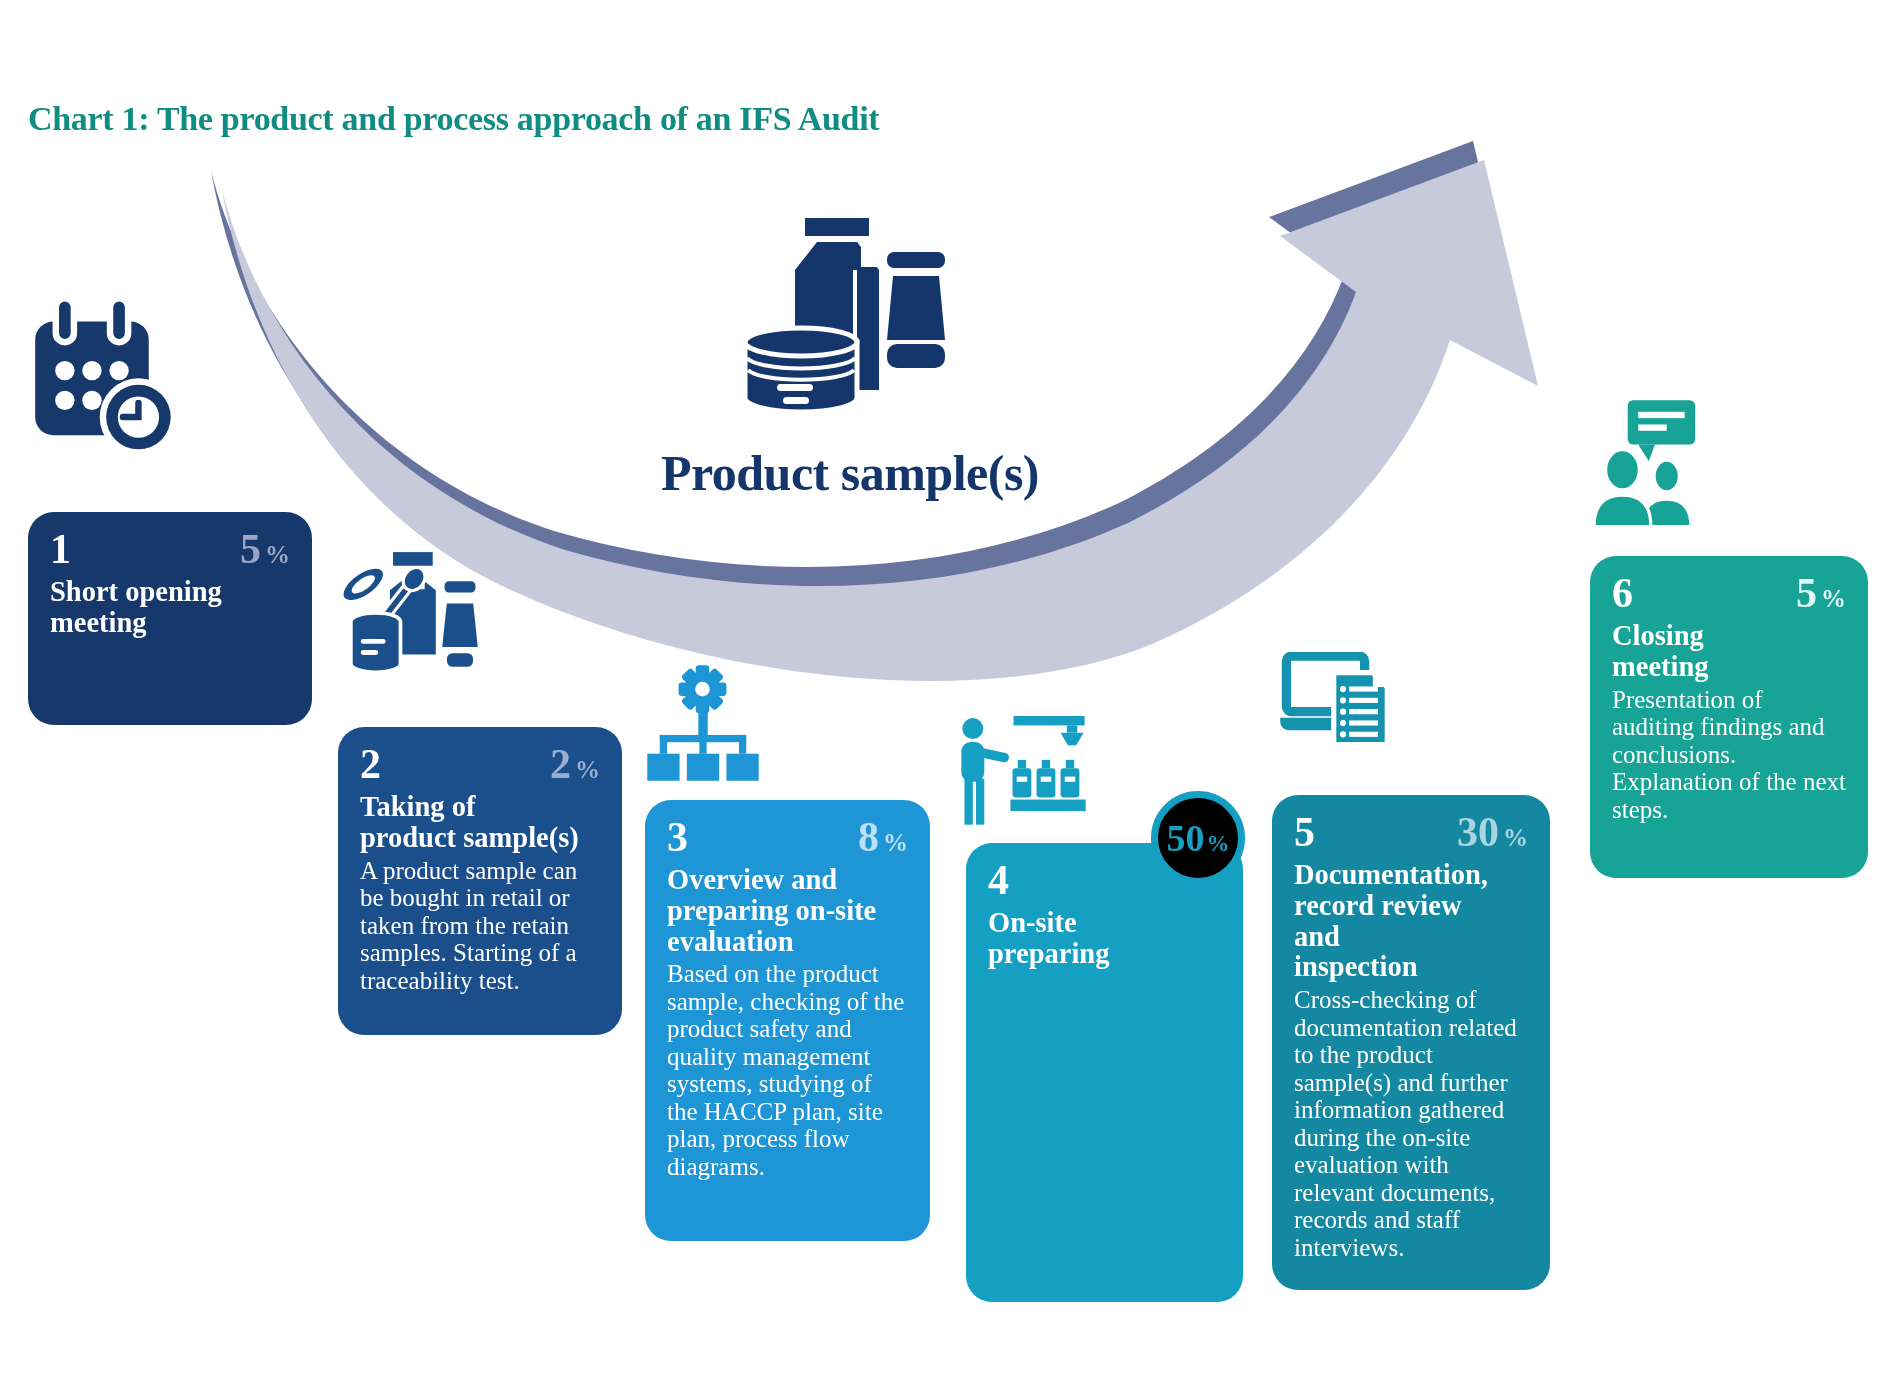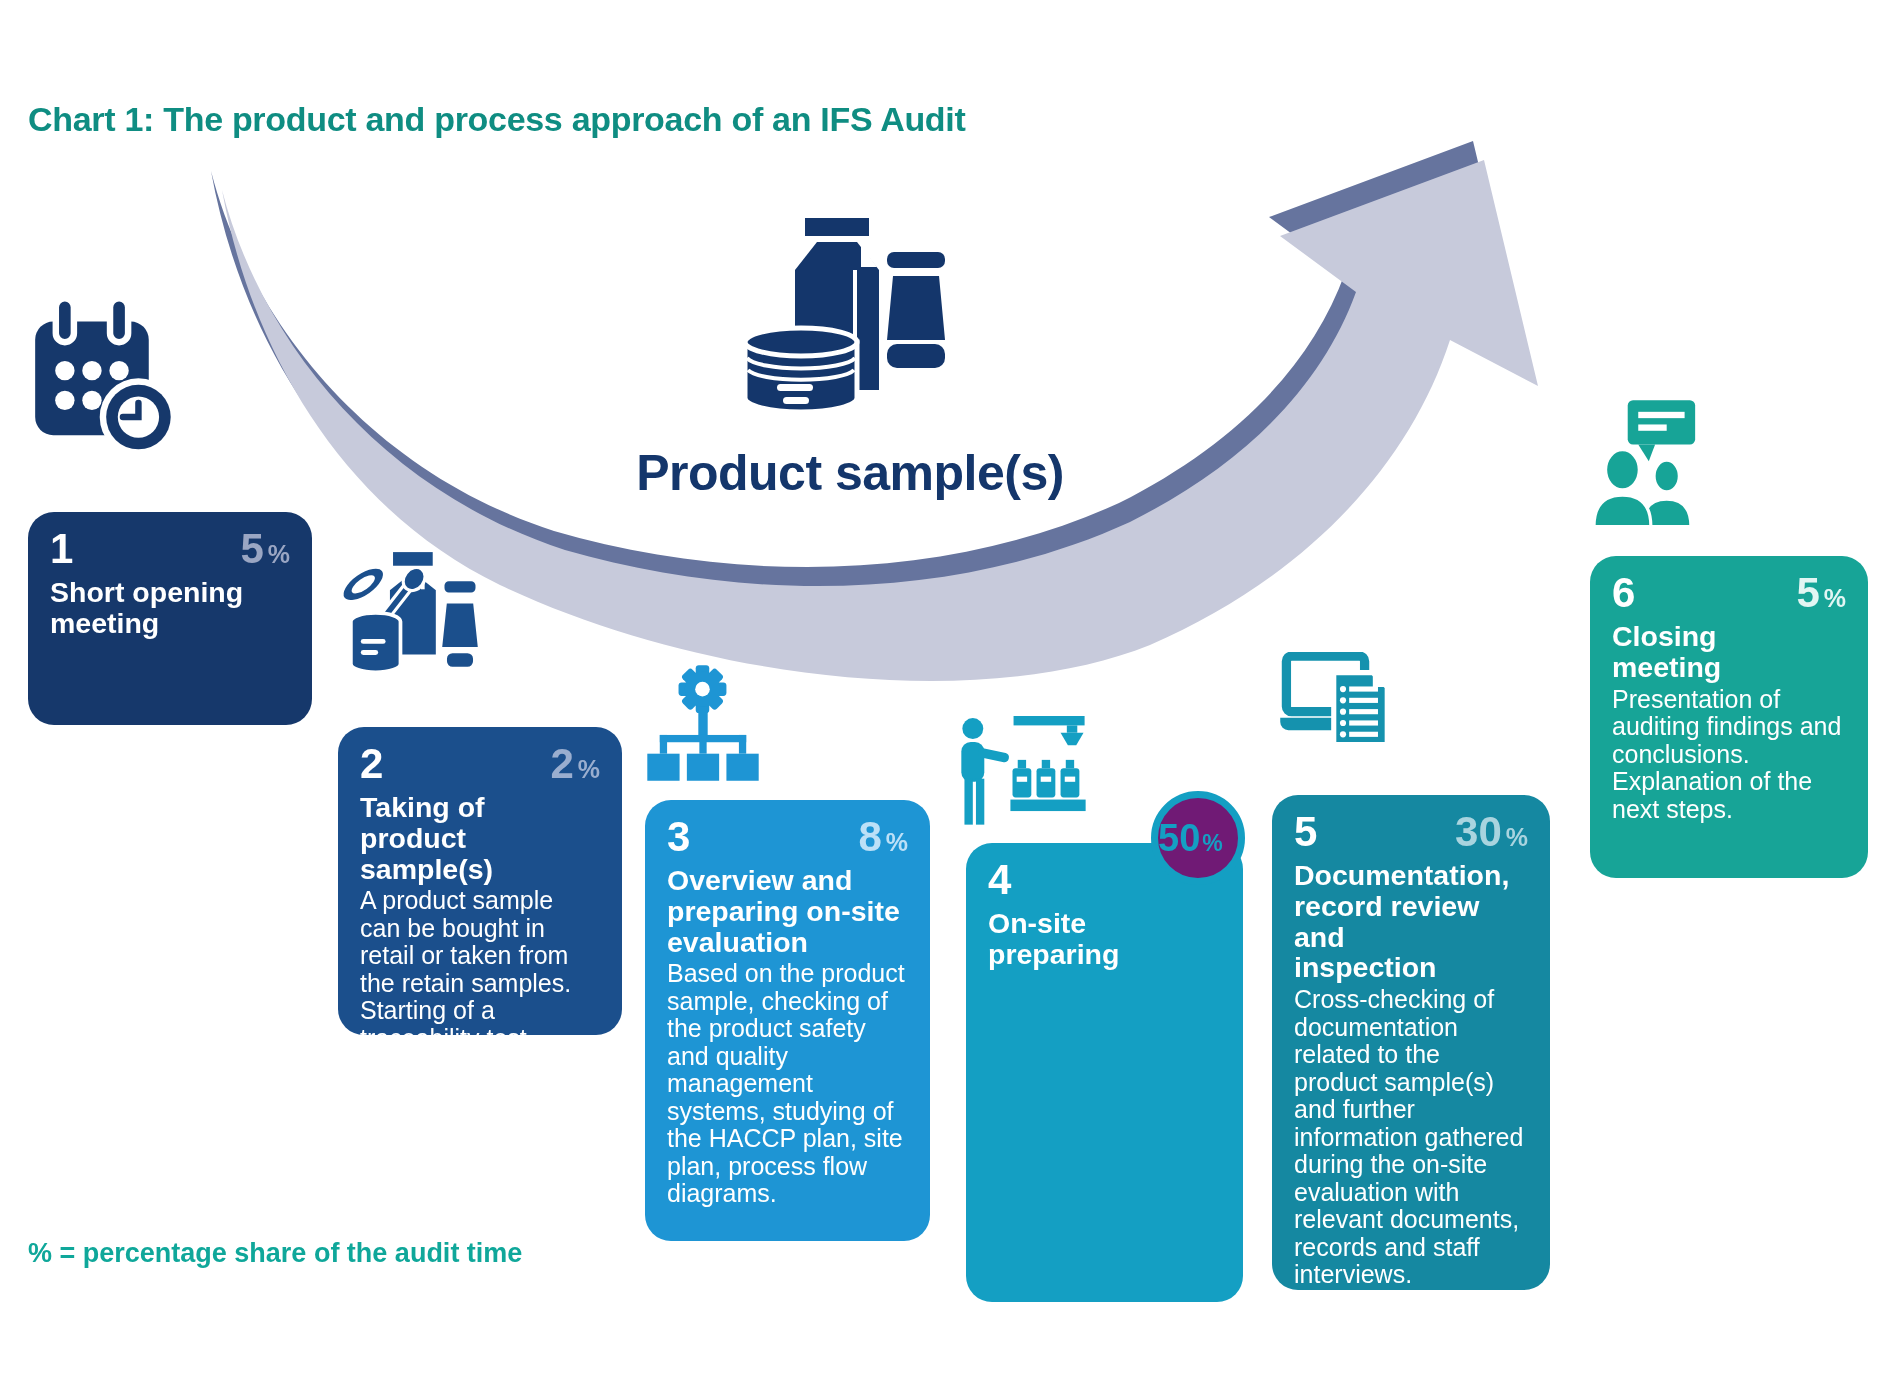--- a/index.html
+++ b/index.html
@@ -1,18 +1,18 @@
 <!DOCTYPE html>
 <html><head>
 <meta charset="utf-8">
 <style>
   html,body{margin:0;padding:0;background:#ffffff;}
   .canvas{
     position:relative;width:1890px;height:1394px;overflow:hidden;background:#ffffff;
-    font-family:Liberation Sans, sans-serif;
+    font-family:Liberation Serif, serif;
   }
   .abs{position:absolute;}
   .page-title{
     left:28px;top:100px;font-size:34px;font-weight:bold;color:#0F8D82;letter-spacing:-0.3px;
   }
   .footnote{
     left:28px;top:1238px;font-size:27px;font-weight:bold;color:#0FA79A;
   }
   .arrow-svg{left:0;top:0;width:1890px;height:1394px;z-index:0;}
   .icon{z-index:2;}
@@ -32,22 +32,22 @@
   .b6{background:#17A497;} .b6 .pct{color:#E2F6F3;}
   .box-head{display:flex;justify-content:space-between;align-items:flex-start;}
   .step-num{font-size:42px;font-weight:bold;line-height:1.0;}
   .pct{display:inline-flex;align-items:baseline;line-height:1.0;}
   .pct-num{font-size:42px;font-weight:bold;}
   .pct-sign{font-size:25px;font-weight:bold;margin-left:4px;}
   .step-title{font-size:28.5px;font-weight:bold;line-height:1.08;white-space:pre-line;margin-top:7px;}
   .step-body{font-size:25px;line-height:1.1;margin-top:3px;}
   .badge{
     position:absolute;left:1151px;top:791px;width:94px;height:94px;border-radius:50%;
-    background:#701a75;border:7px solid #149FC3;box-sizing:border-box;z-index:3;
-    display:flex;align-items:center;justify-content:flex-start;color:#149FC3;
+    background:#000000;border:7px solid #149FC3;box-sizing:border-box;z-index:3;
+    display:flex;align-items:center;justify-content:center;color:#149FC3;
   }
   .badge .pct-num{font-size:38px;}
   .badge .pct-sign{font-size:23px;margin-left:2px;}
 </style>
 </head>
 <body>
 
 <div class="canvas">
 
   <svg class="abs arrow-svg" viewBox="0 0 1890 1394" xmlns="http://www.w3.org/2000/svg" aria-hidden="true">
@@ -270,15 +270,14 @@
       <span class="pct">
           <span class="pct-num">5</span>
           <span class="pct-sign">%</span>
         </span>
     </div>
     <div class="step-title">Closing
 meeting</div>
     <div class="step-body">Presentation of auditing findings and conclusions. Explanation of the next steps.</div>
   </div>
 
-  <div class="abs footnote">% = percentage share of the audit time</div>
 
 </div>
 
 </body></html>

